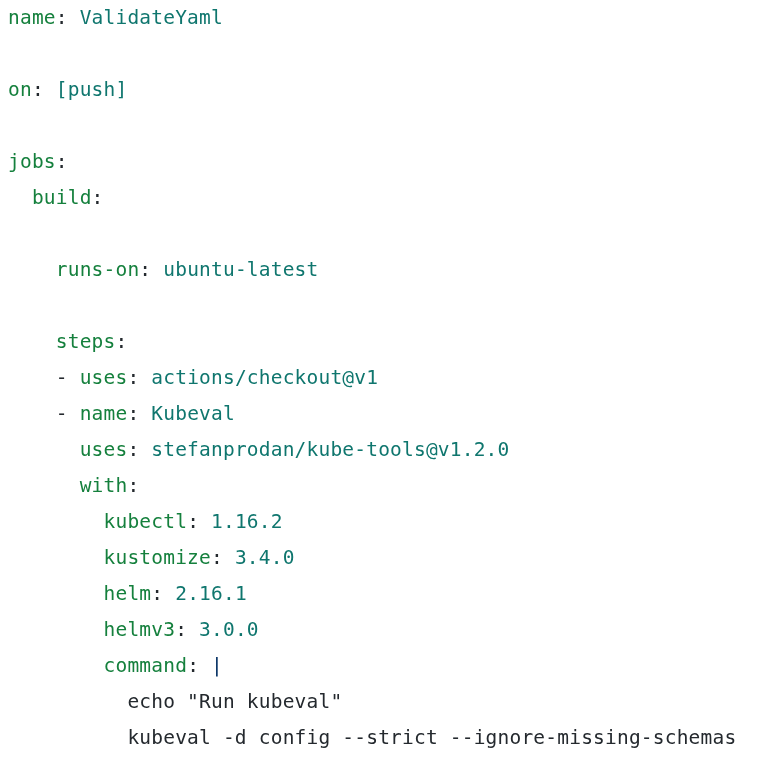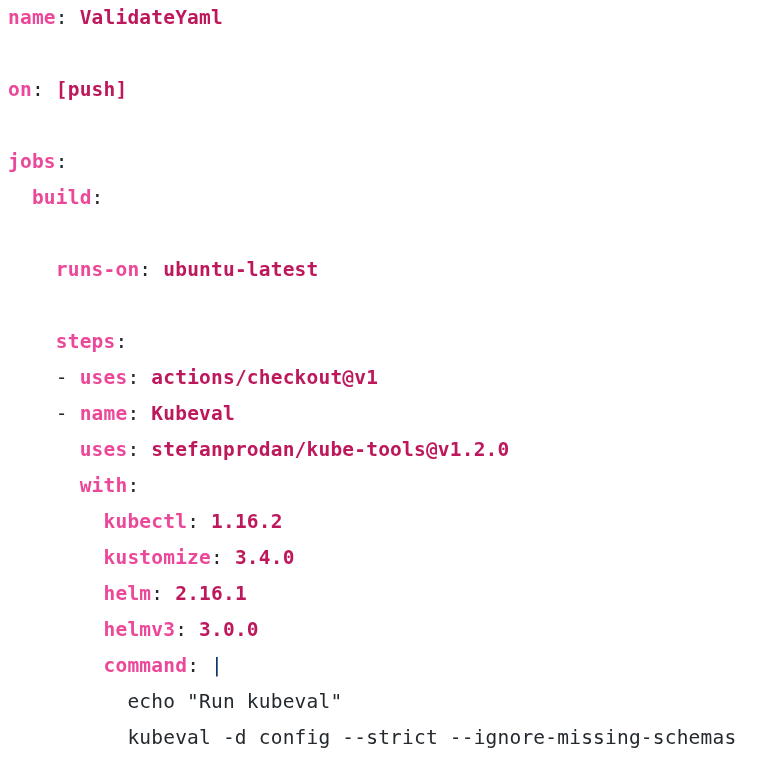--- a/index.html
+++ b/index.html
@@ -23,22 +23,22 @@
       line-height: 36px;
       color: #24292e;
       white-space: pre;
       letter-spacing: 0.2px;
     }
     .line {
       display: block;
       height: 36px;
       white-space: pre;
     }
-    .key { color: #ec4899; font-weight: bold; }
+    .key { color: #15803d; }
     .punct { color: #24292e; }
-    .val { color: #be185d; font-weight: bold; }
+    .val { color: #0f766e; }
     .plain { color: #24292e; }
     .pipe { color: #032f62; }
   </style>
 </head>
 <body>
 
 <pre class="code"><span class="line"><span></span><span class="key">name</span><span class="punct">:</span><span class="val"> ValidateYaml</span></span><span class="line"></span><span class="line"><span></span><span class="key">on</span><span class="punct">:</span><span class="val"> [push]</span></span><span class="line"></span><span class="line"><span></span><span class="key">jobs</span><span class="punct">:</span><span class="val"></span></span><span class="line"><span>  </span><span class="key">build</span><span class="punct">:</span><span class="val"></span></span><span class="line"></span><span class="line"><span>    </span><span class="key">runs-on</span><span class="punct">:</span><span class="val"> ubuntu-latest</span></span><span class="line"></span><span class="line"><span>    </span><span class="key">steps</span><span class="punct">:</span><span class="val"></span></span><span class="line"><span>    </span><span class="punct">- </span><span class="key">uses</span><span class="punct">:</span><span class="val"> actions/checkout@v1</span></span><span class="line"><span>    </span><span class="punct">- </span><span class="key">name</span><span class="punct">:</span><span class="val"> Kubeval</span></span><span class="line"><span>      </span><span class="key">uses</span><span class="punct">:</span><span class="val"> stefanprodan/kube-tools@v1.2.0</span></span><span class="line"><span>      </span><span class="key">with</span><span class="punct">:</span><span class="val"></span></span><span class="line"><span>        </span><span class="key">kubectl</span><span class="punct">:</span><span class="val"> 1.16.2</span></span><span class="line"><span>        </span><span class="key">kustomize</span><span class="punct">:</span><span class="val"> 3.4.0</span></span><span class="line"><span>        </span><span class="key">helm</span><span class="punct">:</span><span class="val"> 2.16.1</span></span><span class="line"><span>        </span><span class="key">helmv3</span><span class="punct">:</span><span class="val"> 3.0.0</span></span><span class="line"><span>        </span><span class="key">command</span><span class="punct">:</span><span class="pipe"> |</span></span><span class="line"><span>          </span><span class="plain">echo "Run kubeval"</span></span><span class="line"><span>          </span><span class="plain">kubeval -d config --strict --ignore-missing-schemas</span></span></pre>
 
 </body></html>

